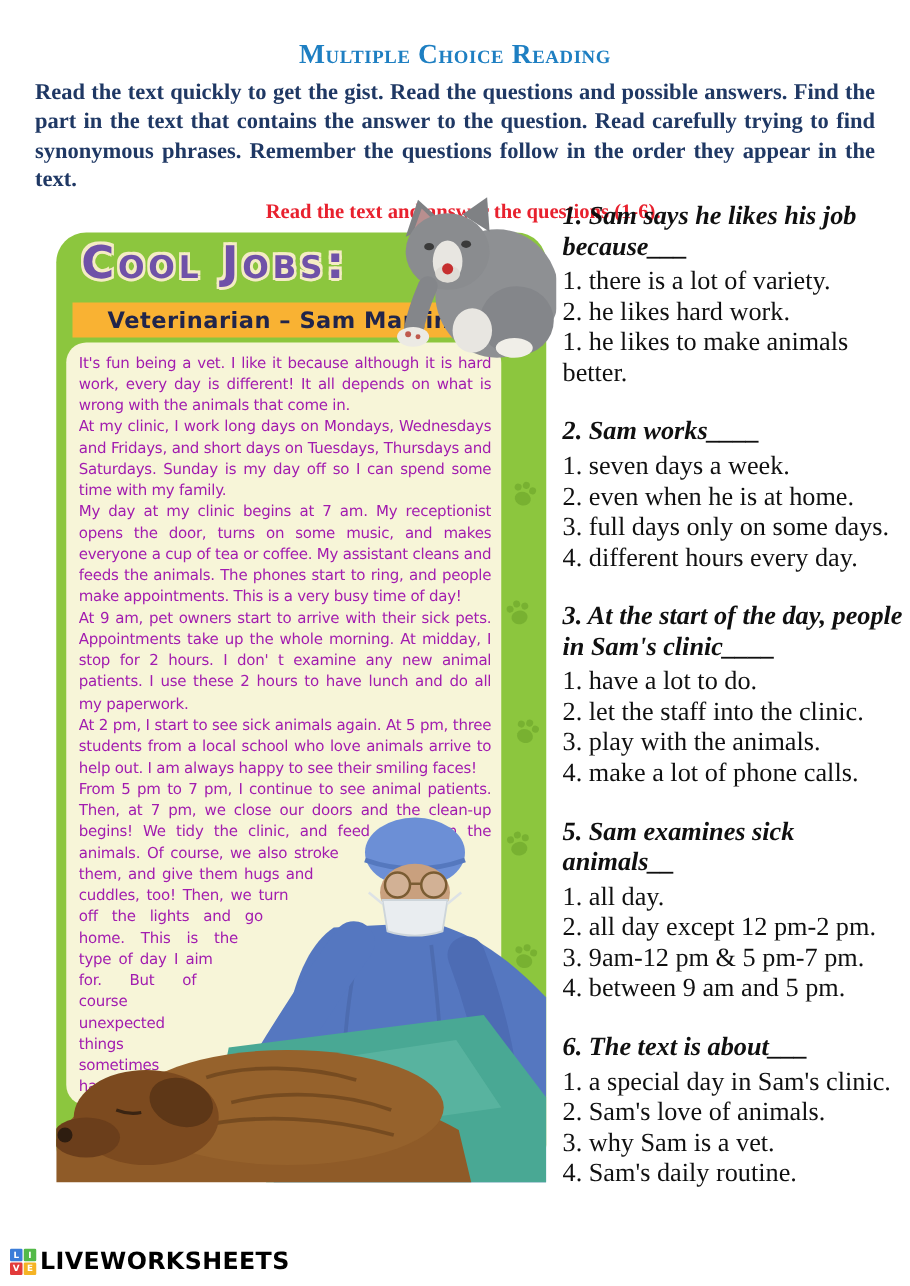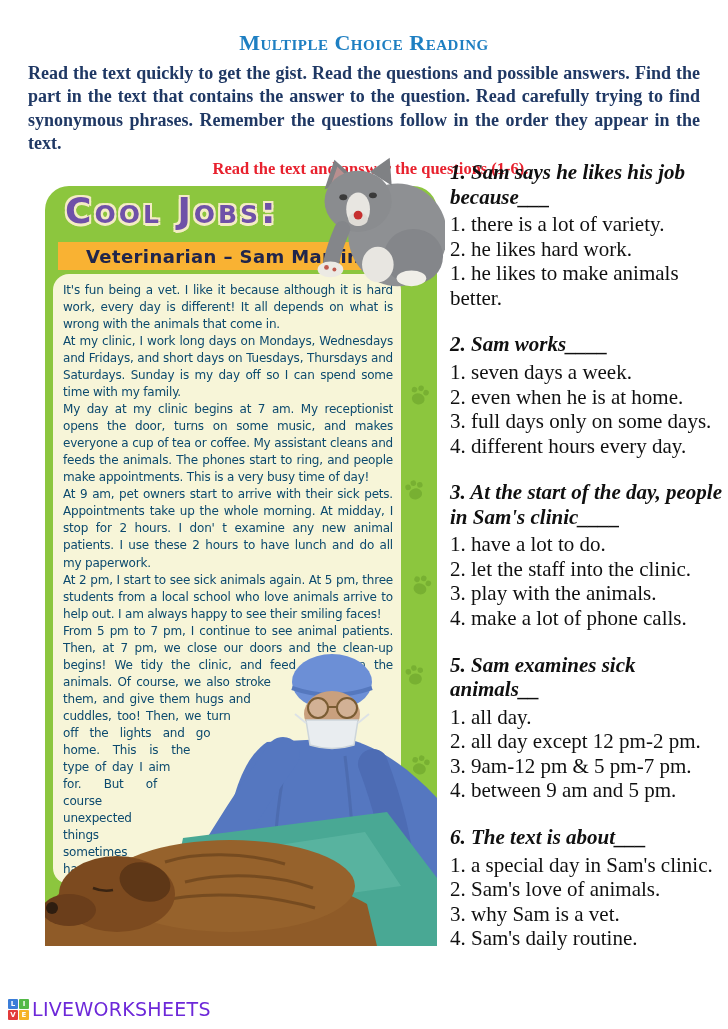--- a/index.html
+++ b/index.html
@@ -44,21 +44,21 @@
     font-family:"DejaVu Sans", sans-serif; font-weight:bold; font-size:18px;
     color:#20254B; letter-spacing:.4px;
   }
   .panel {
     position:absolute; left:8px; top:88px; width:348px; bottom:56px;
     background:#F7F5D8; border-radius:16px;
   }
   .article-text {
     position:absolute; left:10px; right:8px; top:8px; bottom:2px;
     font-family:"DejaVu Sans", sans-serif; font-size:12px; line-height:1.42;
-    letter-spacing:-0.2px; color:#0c4a6e; text-align:justify; overflow:hidden;
+    letter-spacing:-0.2px; color:#a21caf; text-align:justify; overflow:hidden;
   }
   .article-text p { margin:0; }
   .vet-float {
     float:right; width:236px; height:258px;
     shape-outside:polygon(62% 0, 100% 0, 100% 100%, 0 100%, 0 48%);
     shape-margin:8px;
   }
   .paw-strip { position:absolute; right:0; top:90px; width:36px; height:640px; z-index:1; }
   .cat-photo { position:absolute; left:242px; top:-30px; width:158px; height:132px; z-index:4; }
   .vet-photo { position:absolute; left:0; bottom:-6px; width:392px; height:300px; z-index:5; }
@@ -74,22 +74,22 @@
 
   
   .footer { position:absolute; left:8px; top:998px; display:flex; align-items:center; gap:3px; }
   .brand-icon { display:grid; grid-template-columns:10px 10px; grid-template-rows:10px 10px; gap:1px; }
   .brand-icon span {
     display:flex; align-items:center; justify-content:center;
     font:bold 7px "DejaVu Sans", sans-serif; color:#fff; border-radius:1px;
   }
   .sq-l{background:#3B7DD8}.sq-i{background:#53B948}.sq-v{background:#E23B3B}.sq-e{background:#F5B324}
   .brand-name {
-    font-family:"DejaVu Sans", sans-serif; font-weight:normal; font-size:19px;
-    color:#6d28d9; letter-spacing:.3px;
+    font-family:"DejaVu Sans", sans-serif; font-weight:bold; font-size:19px;
+    color:#000000; letter-spacing:.3px;
   }
 </style>
 </head>
 <body>
 
 <div class="header">
   <div class="page-title">Multiple Choice Reading</div>
   <div class="instructions">Read the text quickly to get the gist. Read the questions and possible answers. Find the part in the text that contains the answer to the question. Read carefully trying to find synonymous phrases. Remember the questions follow in the order they appear in the text.</div>
   <div class="task-line">Read the text and answer the questions (1-6).</div>
 </div>

